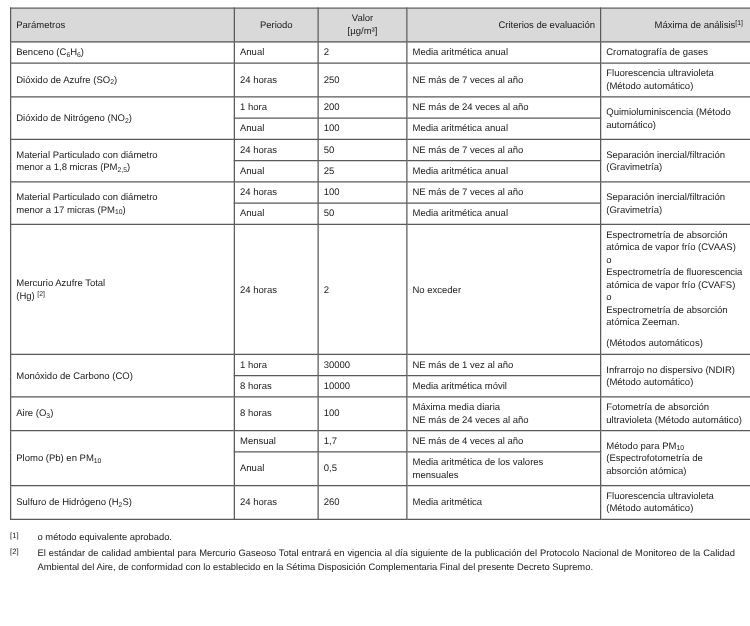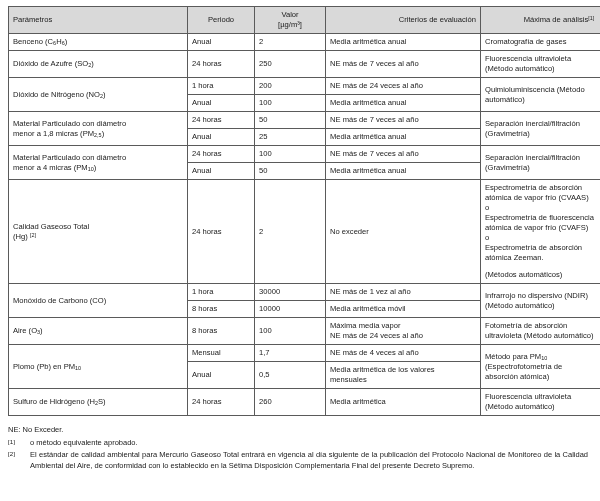--- a/index.html
+++ b/index.html
@@ -166,39 +166,39 @@
       </tr>
       <tr>
         <td class="ctr">Anual</td>
         <td class="ctr">25</td>
         <td class="ctr">Media aritmética anual</td>
       </tr>
 
       <tr>
         <td class="param" rowspan="2">
           <span class="mult-line">Material Particulado con diámetro</span>
-          <span class="mult-line"><span>menor a 4 micras (PM</span><sub>10</sub><span>)</span></span>
+          <span class="mult-line"><span>menor a 17 micras (PM</span><sub>10</sub><span>)</span></span>
         </td>
         <td class="ctr">24 horas</td>
         <td class="ctr">100</td>
         <td class="ctr">NE más de 7 veces al año</td>
         <td class="ctr" rowspan="2">
           <span class="mult-line">Separación inercial/filtración</span>
           <span class="mult-line">(Gravimetría)</span>
         </td>
       </tr>
       <tr>
         <td class="ctr">Anual</td>
         <td class="ctr">50</td>
         <td class="ctr">Media aritmética anual</td>
       </tr>
 
       <tr class="tall-hg">
         <td class="param">
-          <span class="mult-line">Calidad Gaseoso Total</span>
+          <span class="mult-line">Mercurio Azufre Total</span>
           <span class="mult-line"><span>(Hg)</span> <sup class="fnref">[2]</sup></span>
         </td>
         <td class="ctr">24 horas</td>
         <td class="ctr">2</td>
         <td class="ctr">No exceder</td>
         <td class="ctr">
           <span class="mult-line">Espectrometría de absorción</span>
           <span class="mult-line">atómica de vapor frío (CVAAS)</span>
           <span class="mult-line">o</span>
           <span class="mult-line">Espectrometría de fluorescencia</span>
@@ -225,21 +225,21 @@
         <td class="ctr">8 horas</td>
         <td class="ctr">10000</td>
         <td class="ctr">Media aritmética móvil</td>
       </tr>
 
       <tr>
         <td class="param"><span>Aire (O</span><sub>3</sub><span>)</span></td>
         <td class="ctr">8 horas</td>
         <td class="ctr">100</td>
         <td class="ctr">
-          <span class="mult-line">Máxima media vapor</span>
+          <span class="mult-line">Máxima media diaria</span>
           <span class="mult-line">NE más de 24 veces al año</span>
         </td>
         <td class="ctr">
           <span class="mult-line">Fotometría de absorción</span>
           <span class="mult-line">ultravioleta (Método automático)</span>
         </td>
       </tr>
 
       <tr>
         <td class="param" rowspan="2"><span>Plomo (Pb) en PM</span><sub>10</sub></td>
@@ -269,21 +269,20 @@
         <td class="ctr">
           <span class="mult-line">Fluorescencia ultravioleta</span>
           <span class="mult-line">(Método automático)</span>
         </td>
       </tr>
 
     </tbody>
   </table>
 
   <div class="notes">
-    <p class="note-plain">NE: No Exceder.</p>
     <div class="note-row">
       <div class="note-marker">[1]</div>
       <div class="note-body">o método equivalente aprobado.</div>
     </div>
     <div class="note-row">
       <div class="note-marker">[2]</div>
       <div class="note-body">El estándar de calidad ambiental para Mercurio Gaseoso Total entrará en vigencia al día siguiente de la publicación del Protocolo Nacional de Monitoreo de la Calidad Ambiental del Aire, de conformidad con lo establecido en la Sétima Disposición Complementaria Final del presente Decreto Supremo.</div>
     </div>
   </div>
 

